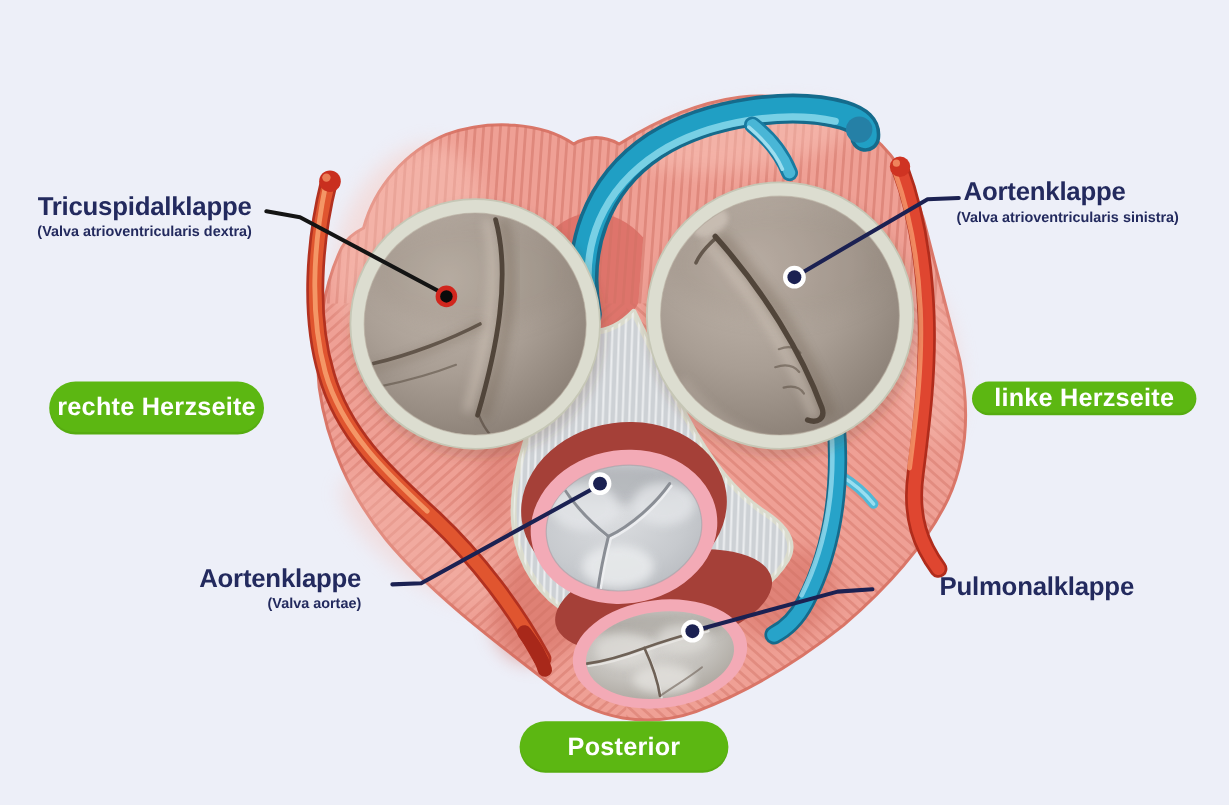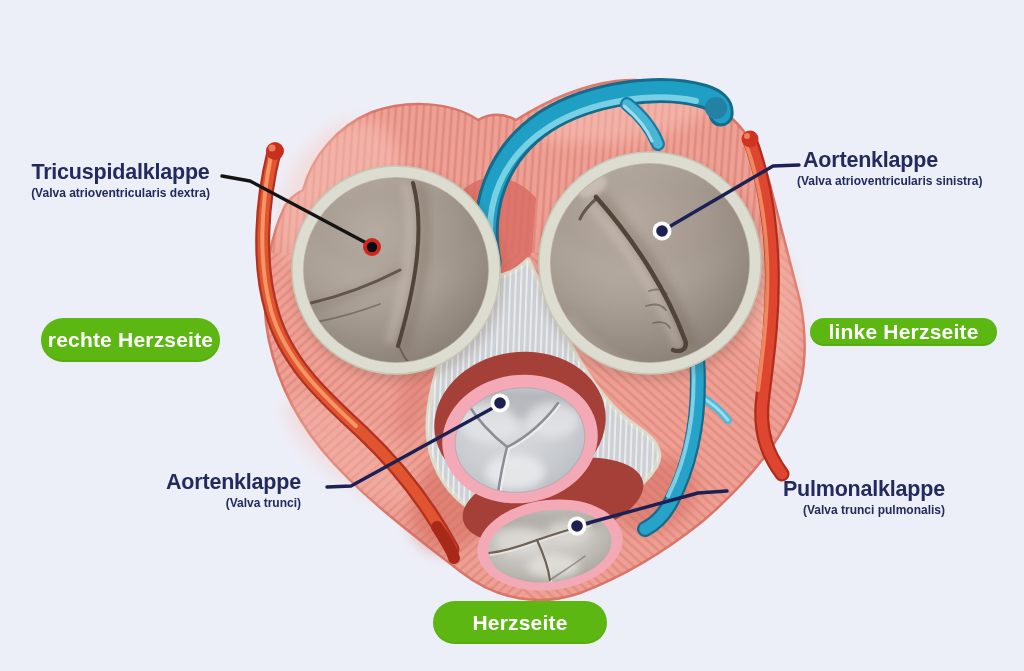--- a/index.html
+++ b/index.html
@@ -237,34 +237,33 @@
     <circle cx="500" cy="403" r="9.5" fill="#ffffff"></circle>
     <circle cx="500" cy="403" r="5.8" fill="#1b2152"></circle>
   </g>
   <g>
     <polyline points="727,491 698,493 577,526" fill="none" stroke="#1b2152" stroke-width="3.4" stroke-linecap="round" stroke-linejoin="round"></polyline>
     <circle cx="577" cy="526" r="9.5" fill="#ffffff"></circle>
     <circle cx="577" cy="526" r="5.8" fill="#1b2152"></circle>
   </g>
 </svg>
 
-  <div class="pill" id="pill-bottom">Herzseite</div>
+  <div class="pill" id="pill-bottom">Posterior</div>
   <div class="pill" id="pill-left">rechte Herzseite</div>
   <div class="pill" id="pill-right">linke Herzseite</div>
 
   <div class="valve-label" id="label-tricuspid">
     <div class="name">Tricuspidalklappe</div>
     <div class="latin">(Valva atrioventricularis dextra)</div>
   </div>
   <div class="valve-label" id="label-mitral">
     <div class="name">Aortenklappe</div>
     <div class="latin">(Valva atrioventricularis sinistra)</div>
   </div>
   <div class="valve-label" id="label-aortic">
     <div class="name">Aortenklappe</div>
-    <div class="latin">(Valva trunci)</div>
+    <div class="latin">(Valva aortae)</div>
   </div>
   <div class="valve-label" id="label-pulmonary">
     <div class="name">Pulmonalklappe</div>
-    <div class="latin">(Valva trunci pulmonalis)</div>
   </div>
 
 </div>
 
 </body></html>

